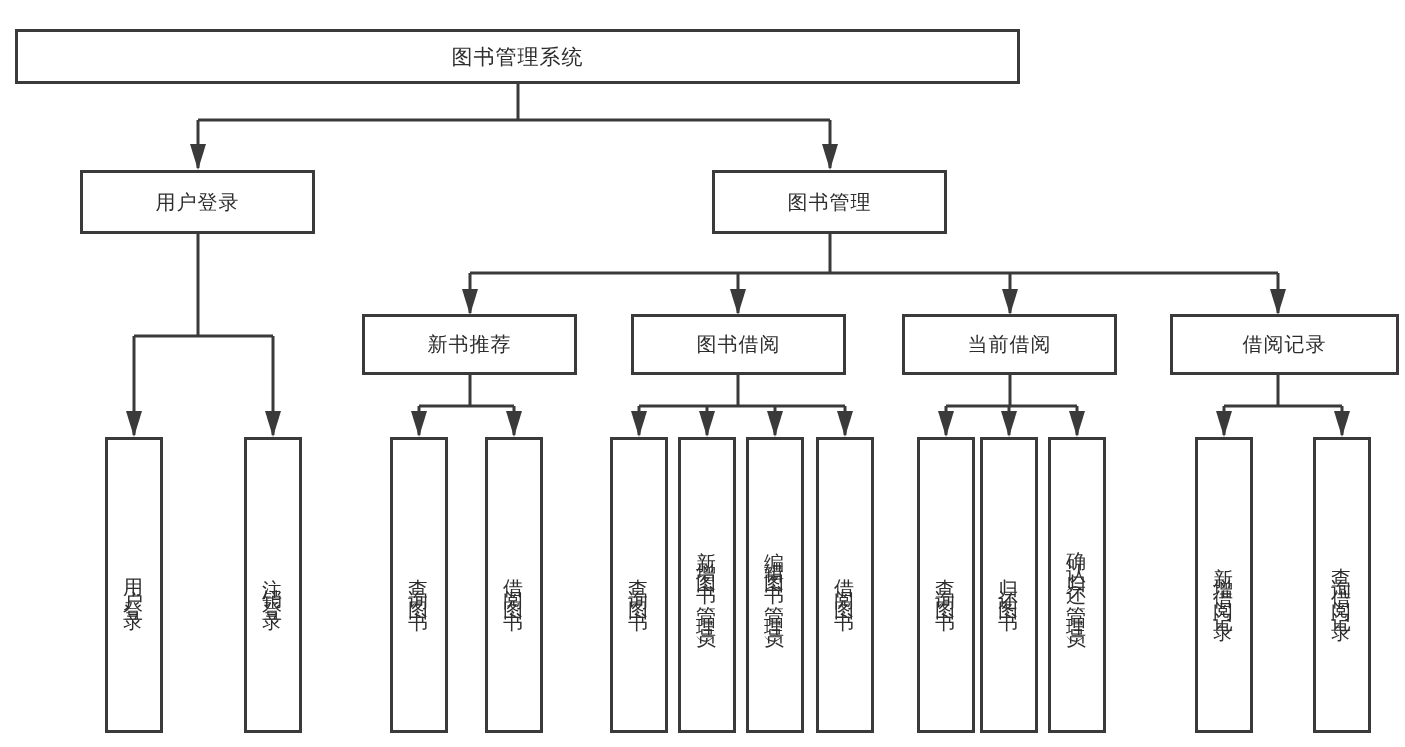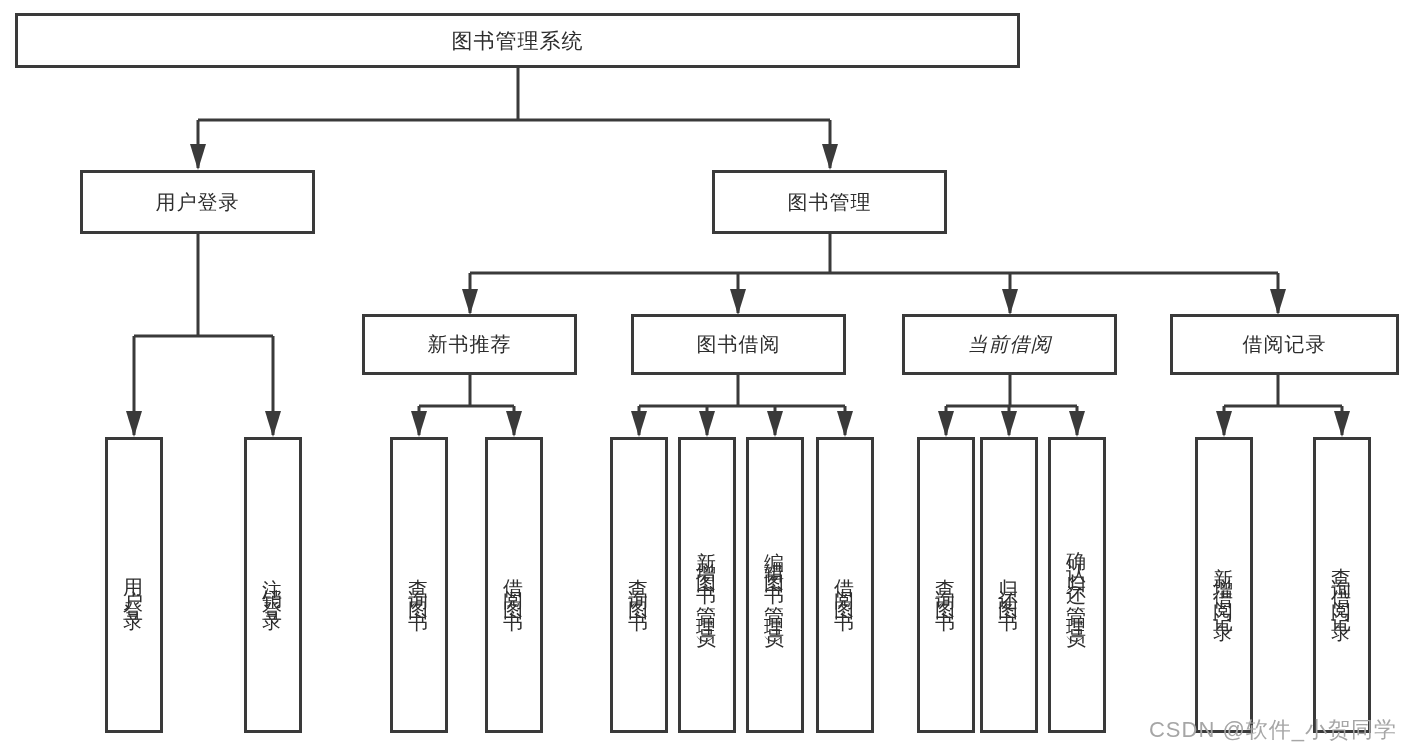--- a/index.html
+++ b/index.html
@@ -41,21 +41,21 @@
     background: #ffffff;
     border: 3px solid var(--border);
     display: flex;
     align-items: center;
     justify-content: center;
     color: var(--text);
     font-size: 20px;
     letter-spacing: 1px;
     white-space: nowrap;
   }
-  .node.root { font-size: 21px; }
+  .node.root { font-size: 21px; margin-top: 16px; }
   .node.leaf {
     writing-mode: vertical-rl;
     text-orientation: mixed;
     font-size: 20px;
     letter-spacing: 11px;
     white-space: normal;
   }
   .watermark {
     position: absolute;
     right: 8px;
@@ -117,21 +117,21 @@
   <div class="node" style="left:712px; top:170px; width:235px; height:64px;">
     <span>图书管理</span>
   </div>
 
   <div class="node" style="left:362px; top:314px; width:215px; height:61px;align-items:center;">
     <span>新书推荐</span>
   </div>
   <div class="node" style="left:631px; top:314px; width:215px; height:61px;">
     <span>图书借阅</span>
   </div>
-  <div class="node" style="left:902px; top:314px; width:215px; height:61px;font-style:italic;">
+  <div class="node" style="left:902px; top:314px; width:215px; height:61px;">
     <span>当前借阅</span>
   </div>
   <div class="node" style="left:1170px; top:314px; width:229px; height:61px;">
     <span>借阅记录</span>
   </div>
 
   <div class="node leaf" style="left:105px; top:437px; width:58px; height:296px;">
     <span>用户登录</span>
   </div>
   <div class="node leaf" style="left:244px; top:437px; width:58px; height:296px;">
@@ -168,15 +168,14 @@
     <span>确认归还（管理员）</span>
   </div>
 
   <div class="node leaf" style="left:1195px; top:437px; width:58px; height:296px;">
     <span>新增借阅记录</span>
   </div>
   <div class="node leaf" style="left:1313px; top:437px; width:58px; height:296px;">
     <span>查询借阅记录</span>
   </div>
 
-  <div class="watermark">CSDN @软件_小贺同学</div>
 
 </div>
 
 </body></html>

